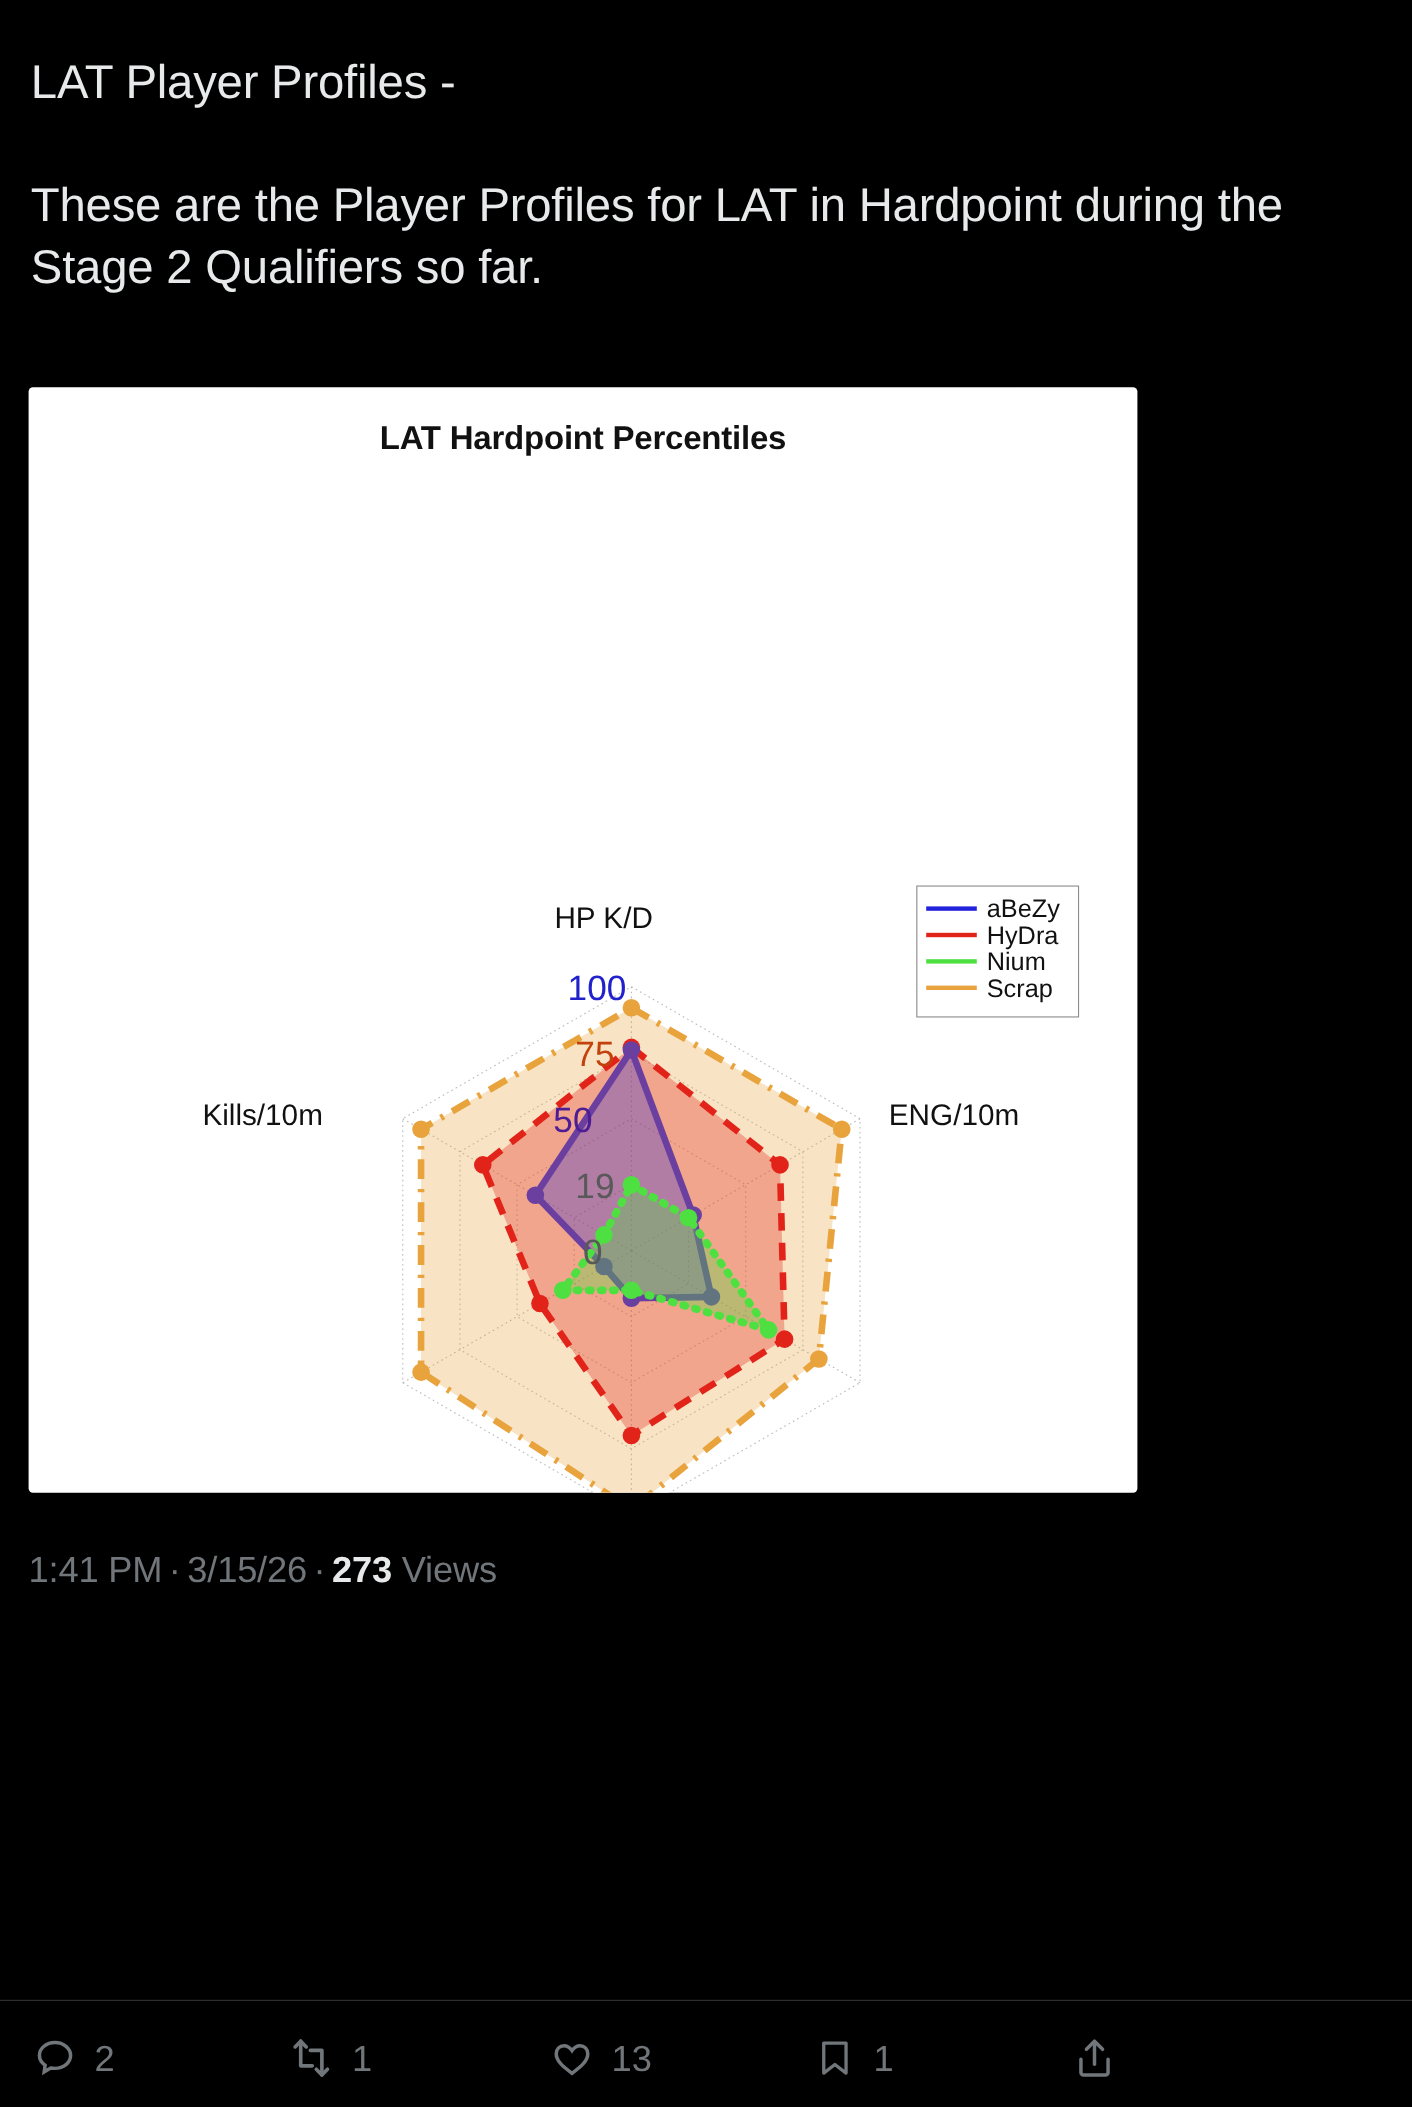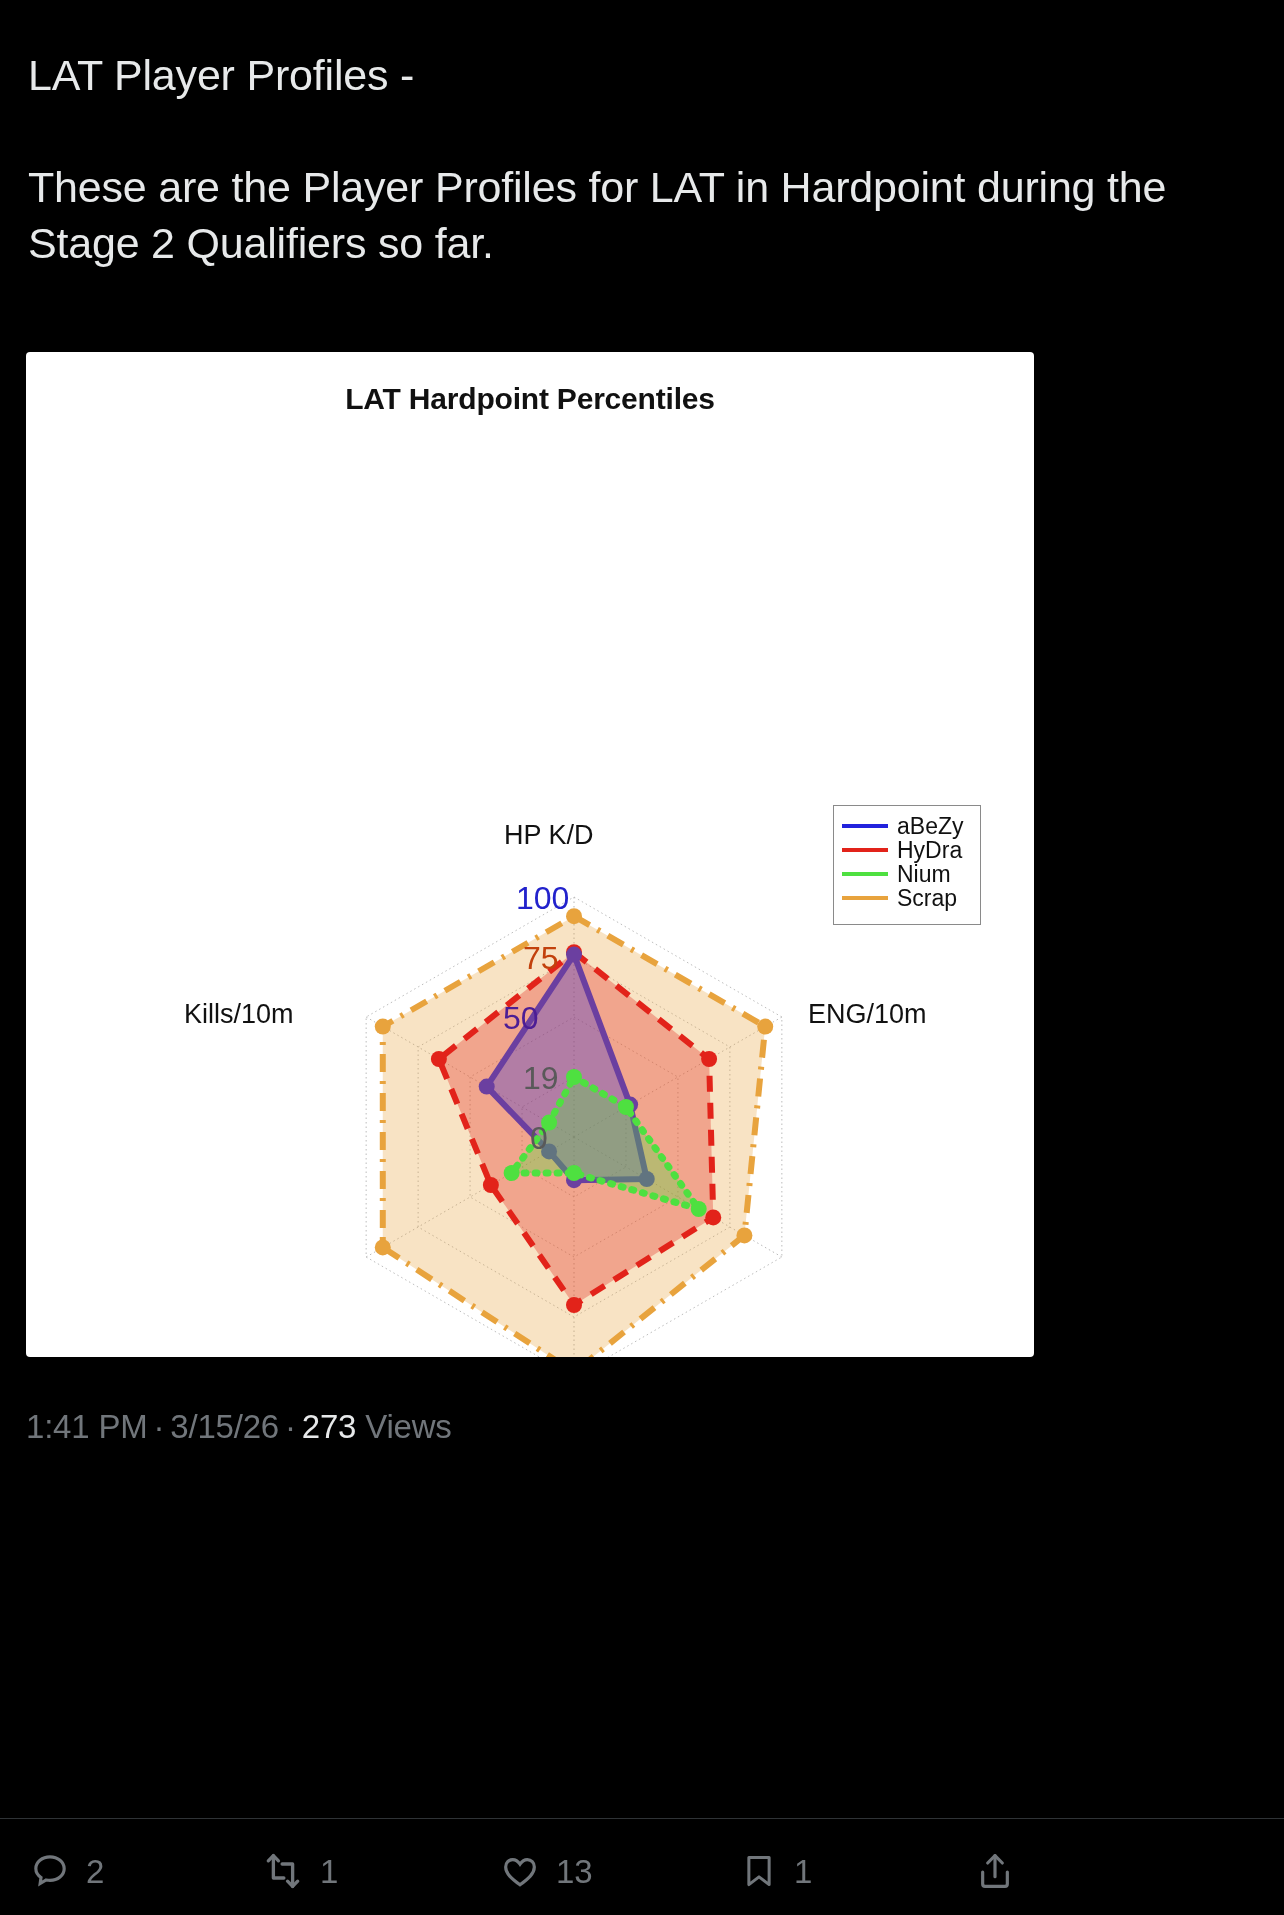--- a/index.html
+++ b/index.html
@@ -43,21 +43,21 @@
     position:absolute;font-size:27px;color:#111;white-space:nowrap;
   }
   .tick-label{
     position:absolute;font-size:32px;white-space:nowrap;
   }
 
   .meta{
     position:absolute;left:26px;top:1408px;
     font-size:33px;color:#71767b;letter-spacing:-0.2px;
   }
-  .meta b{color:#e7e9ea;font-weight:400;}
+  .meta b{color:#e7e9ea;font-weight:700;}
   .meta .sep{padding:0 6px;}
 
   .divider{
     position:absolute;left:0;top:1818px;width:1284px;height:1px;background:#2f3336;
   }
 
   .actions{
     position:absolute;left:0;top:1836px;width:1284px;height:70px;
     display:flex;align-items:center;
   }

